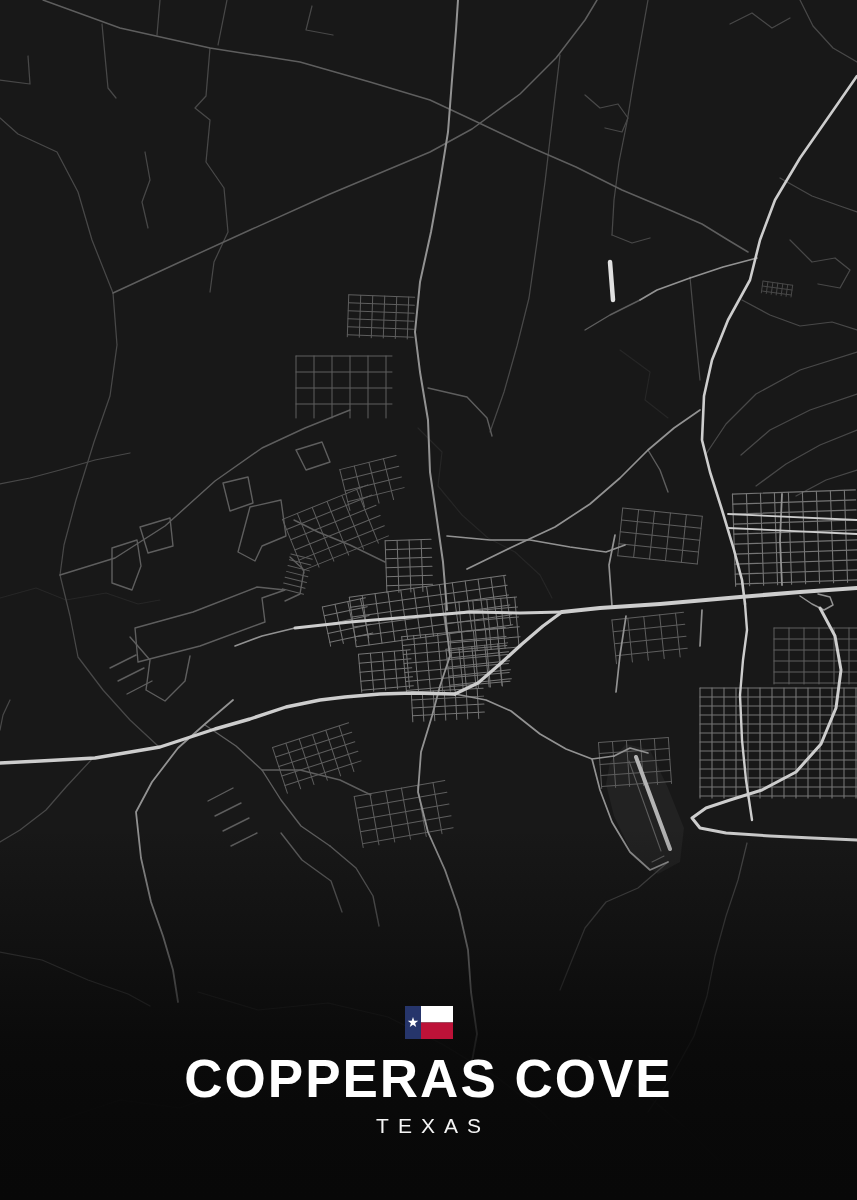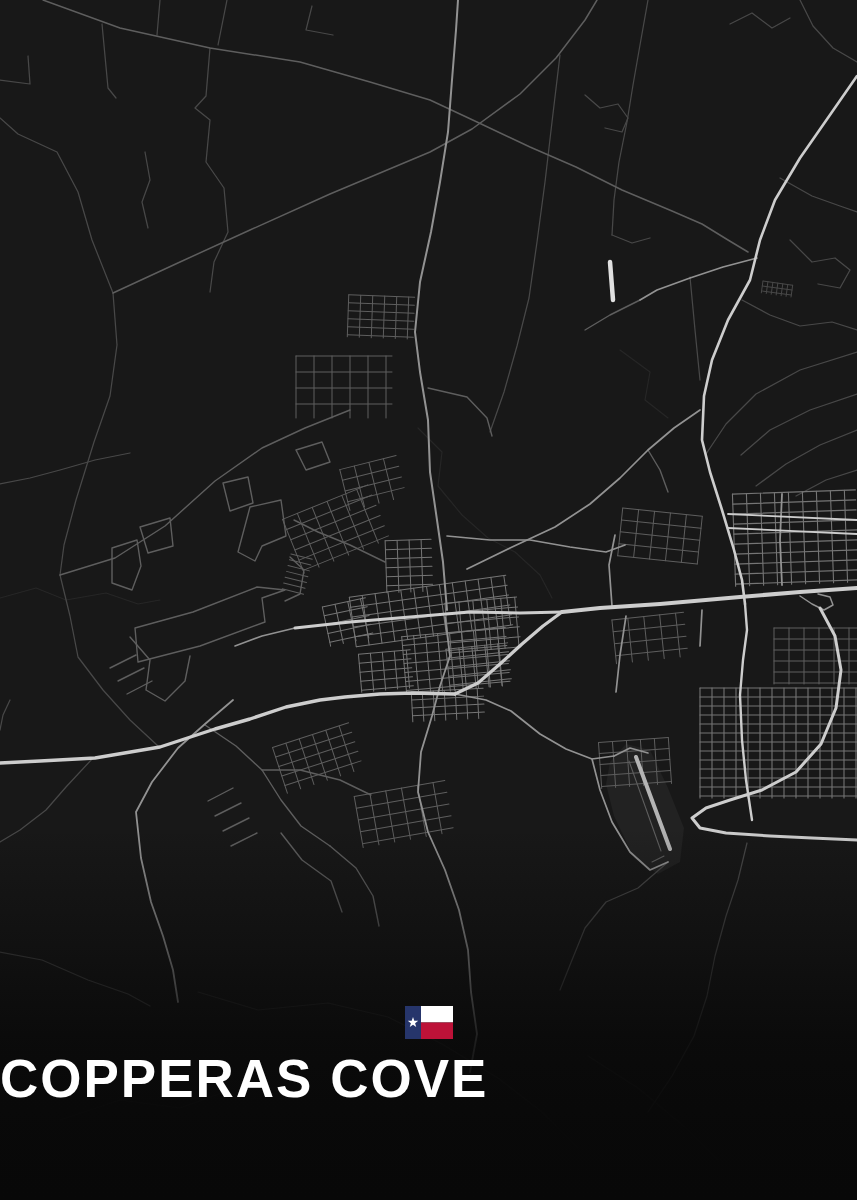--- a/index.html
+++ b/index.html
@@ -7,21 +7,21 @@
           font-family:"Liberation Sans","DejaVu Sans",sans-serif;}
   .map-svg{position:absolute;left:0;top:0;width:857px;height:1200px;display:block;}
   .fade{position:absolute;left:0;top:0;width:857px;height:1200px;pointer-events:none;z-index:2;
         background:linear-gradient(180deg,
           rgba(8,8,8,0) 0%,
           rgba(8,8,8,0) 69%,
           rgba(8,8,8,0.45) 79%,
           rgba(8,8,8,0.85) 87%,
           rgba(8,8,8,0.96) 94%,
           rgba(8,8,8,1) 100%);}
-  .caption{position:absolute;left:0;right:0;top:1006px;text-align:left;z-index:3;}
+  .caption{position:absolute;left:0;right:0;top:1006px;text-align:center;z-index:3;}
   .flag{width:48px;height:33px;display:block;margin:0 auto;}
   .title{margin:13px 0 0 0;font-size:53px;font-weight:700;letter-spacing:2px;
          color:#ffffff;line-height:1.0;white-space:nowrap;}
   .subtitle{margin-top:9px;font-size:21px;font-weight:400;letter-spacing:9px;
             padding-left:9px;color:#f5f5f5;}
 </style>
 </head>
 <body>
 
 <div class="poster">
@@ -434,14 +434,15 @@
   <div class="fade"></div>
 
   <div class="caption">
     <svg class="flag" viewBox="0 0 48 33" xmlns="http://www.w3.org/2000/svg">
       <rect x="0" y="0" width="16" height="33" fill="#26356b"></rect>
       <rect x="16" y="0" width="32" height="16.5" fill="#ffffff"></rect>
       <rect x="16" y="16.5" width="32" height="16.5" fill="#bd1238"></rect>
       <polygon points="8,11 9.29,14.72 13.23,14.8 10.09,17.18 11.23,20.95 8,18.7 4.77,20.95 5.91,17.18 2.77,14.8 6.71,14.72" fill="#ffffff"></polygon>
     </svg>
     <h1 class="title">COPPERAS COVE</h1>
+    <div class="subtitle">TEXAS</div>
   </div>
 </div>
 
 </body></html>

